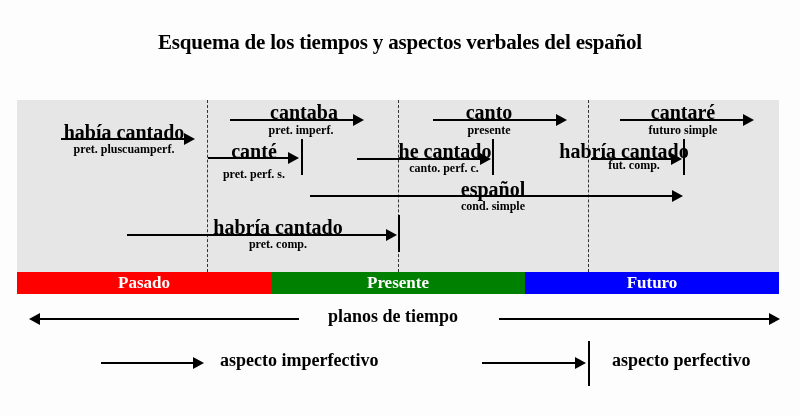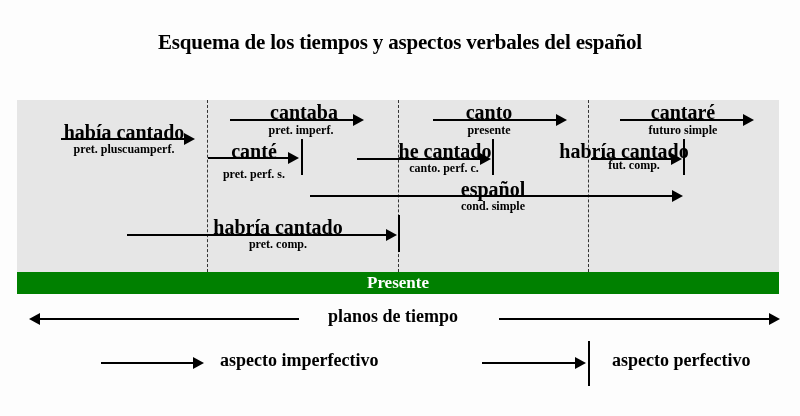--- a/index.html
+++ b/index.html
@@ -62,21 +62,23 @@
 <div class="arrow r" style="left:310px;top:195px;width:371px"></div>
 <div class="lbl main" style="left:493px;top:178px">español</div>
 <div class="lbl sub" style="left:493px;top:199px">cond. simple</div>
 
 <div class="arrow r" style="left:127px;top:234px;width:268px"></div>
 <div class="vbar" style="left:398px;top:215px;height:37px"></div>
 <div class="lbl main" style="left:278px;top:216px">habría cantado</div>
 <div class="lbl sub" style="left:278px;top:237px">pret. comp.</div>
 
 <div class="planes">
+  <div class="plane" style="background:#ff0000">Pasado</div>
   <div class="plane" style="background:#008000">Presente</div>
+  <div class="plane" style="background:#0000ff">Futuro</div>
 </div>
 
 <div class="arrow l" style="left:31px;top:318px;width:268px"></div>
 <div class="arrow r" style="left:499px;top:318px;width:279px"></div>
 <div class="it" style="left:328px;top:306px">planos de tiempo</div>
 
 <div class="arrow r" style="left:101px;top:362px;width:101px"></div>
 <div class="it" style="left:220px;top:350px">aspecto imperfectivo</div>
 <div class="arrow r" style="left:482px;top:362px;width:102px"></div>
 <div class="vbar" style="left:588px;top:341px;height:45px"></div>

